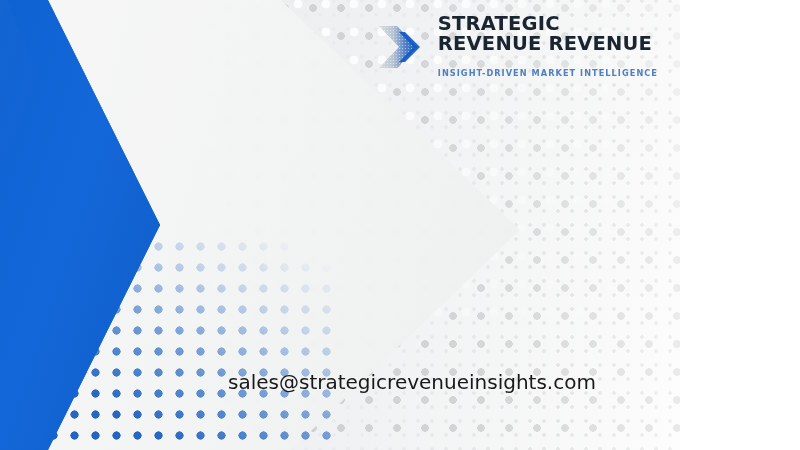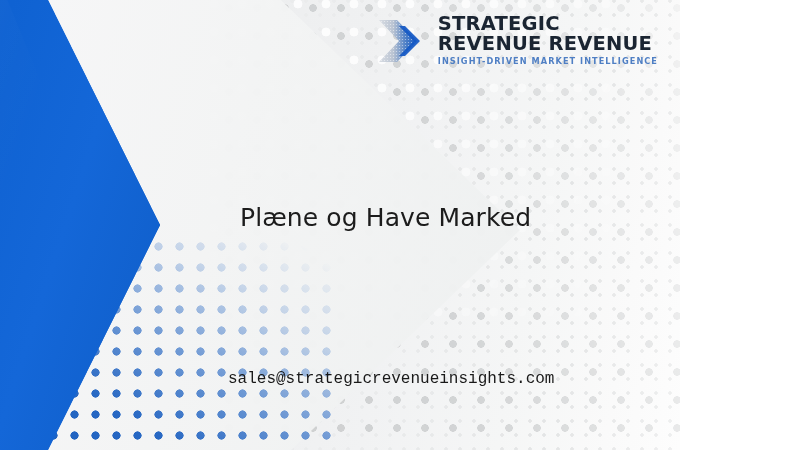--- a/index.html
+++ b/index.html
@@ -143,43 +143,42 @@
     letter-spacing: 0.2px;
     line-height: 20px;
     white-space: nowrap;
   }
   .logo-tagline {
     color: #4f7fc4;
     font-size: 8.2px;
     font-weight: 700;
     letter-spacing: 1.05px;
     line-height: 14px;
-    margin-top: 0;
+    margin-top: 12px;
     white-space: nowrap;
   }
 
   
   .title {
     position: absolute;
     left: 240px;
     top: 203px;
     font-size: 25px;
     color: #1c1c1c;
     letter-spacing: 0.1px;
     white-space: nowrap;
   }
   .email {
     position: absolute;
     left: 228px;
     top: 370px;
-    font-size: 16px;
+    font-size: 20px;
     color: #191919;
     letter-spacing: 0px;
     white-space: nowrap;
-    font-family: Liberation Mono, monospace;
   }
 </style>
 </head>
 <body>
 
 <div id="slide">
 
   <div class="bg-base"></div>
 
   <div class="dots-gray"></div>
@@ -213,16 +212,15 @@
       <path d="M2 3 L20 3 L40 24 L20 45 L2 45 L22 24 Z" fill="url(#halft)"></path>
       <path d="M22 9 L28 9 L43 24 L28 39 L22 39 L37 24 Z" fill="#1458c4" opacity="0.92"></path>
     </svg>
     <div class="logo-text">
       <div class="logo-line1">STRATEGIC</div>
       <div class="logo-line2">REVENUE REVENUE</div>
       <div class="logo-tagline">INSIGHT-DRIVEN MARKET INTELLIGENCE</div>
     </div>
   </div>
 
-  <div class="title">Plæne og Have Marked</div>
   <div class="email">sales@strategicrevenueinsights.com</div>
 
 </div>
 
 </body></html>

